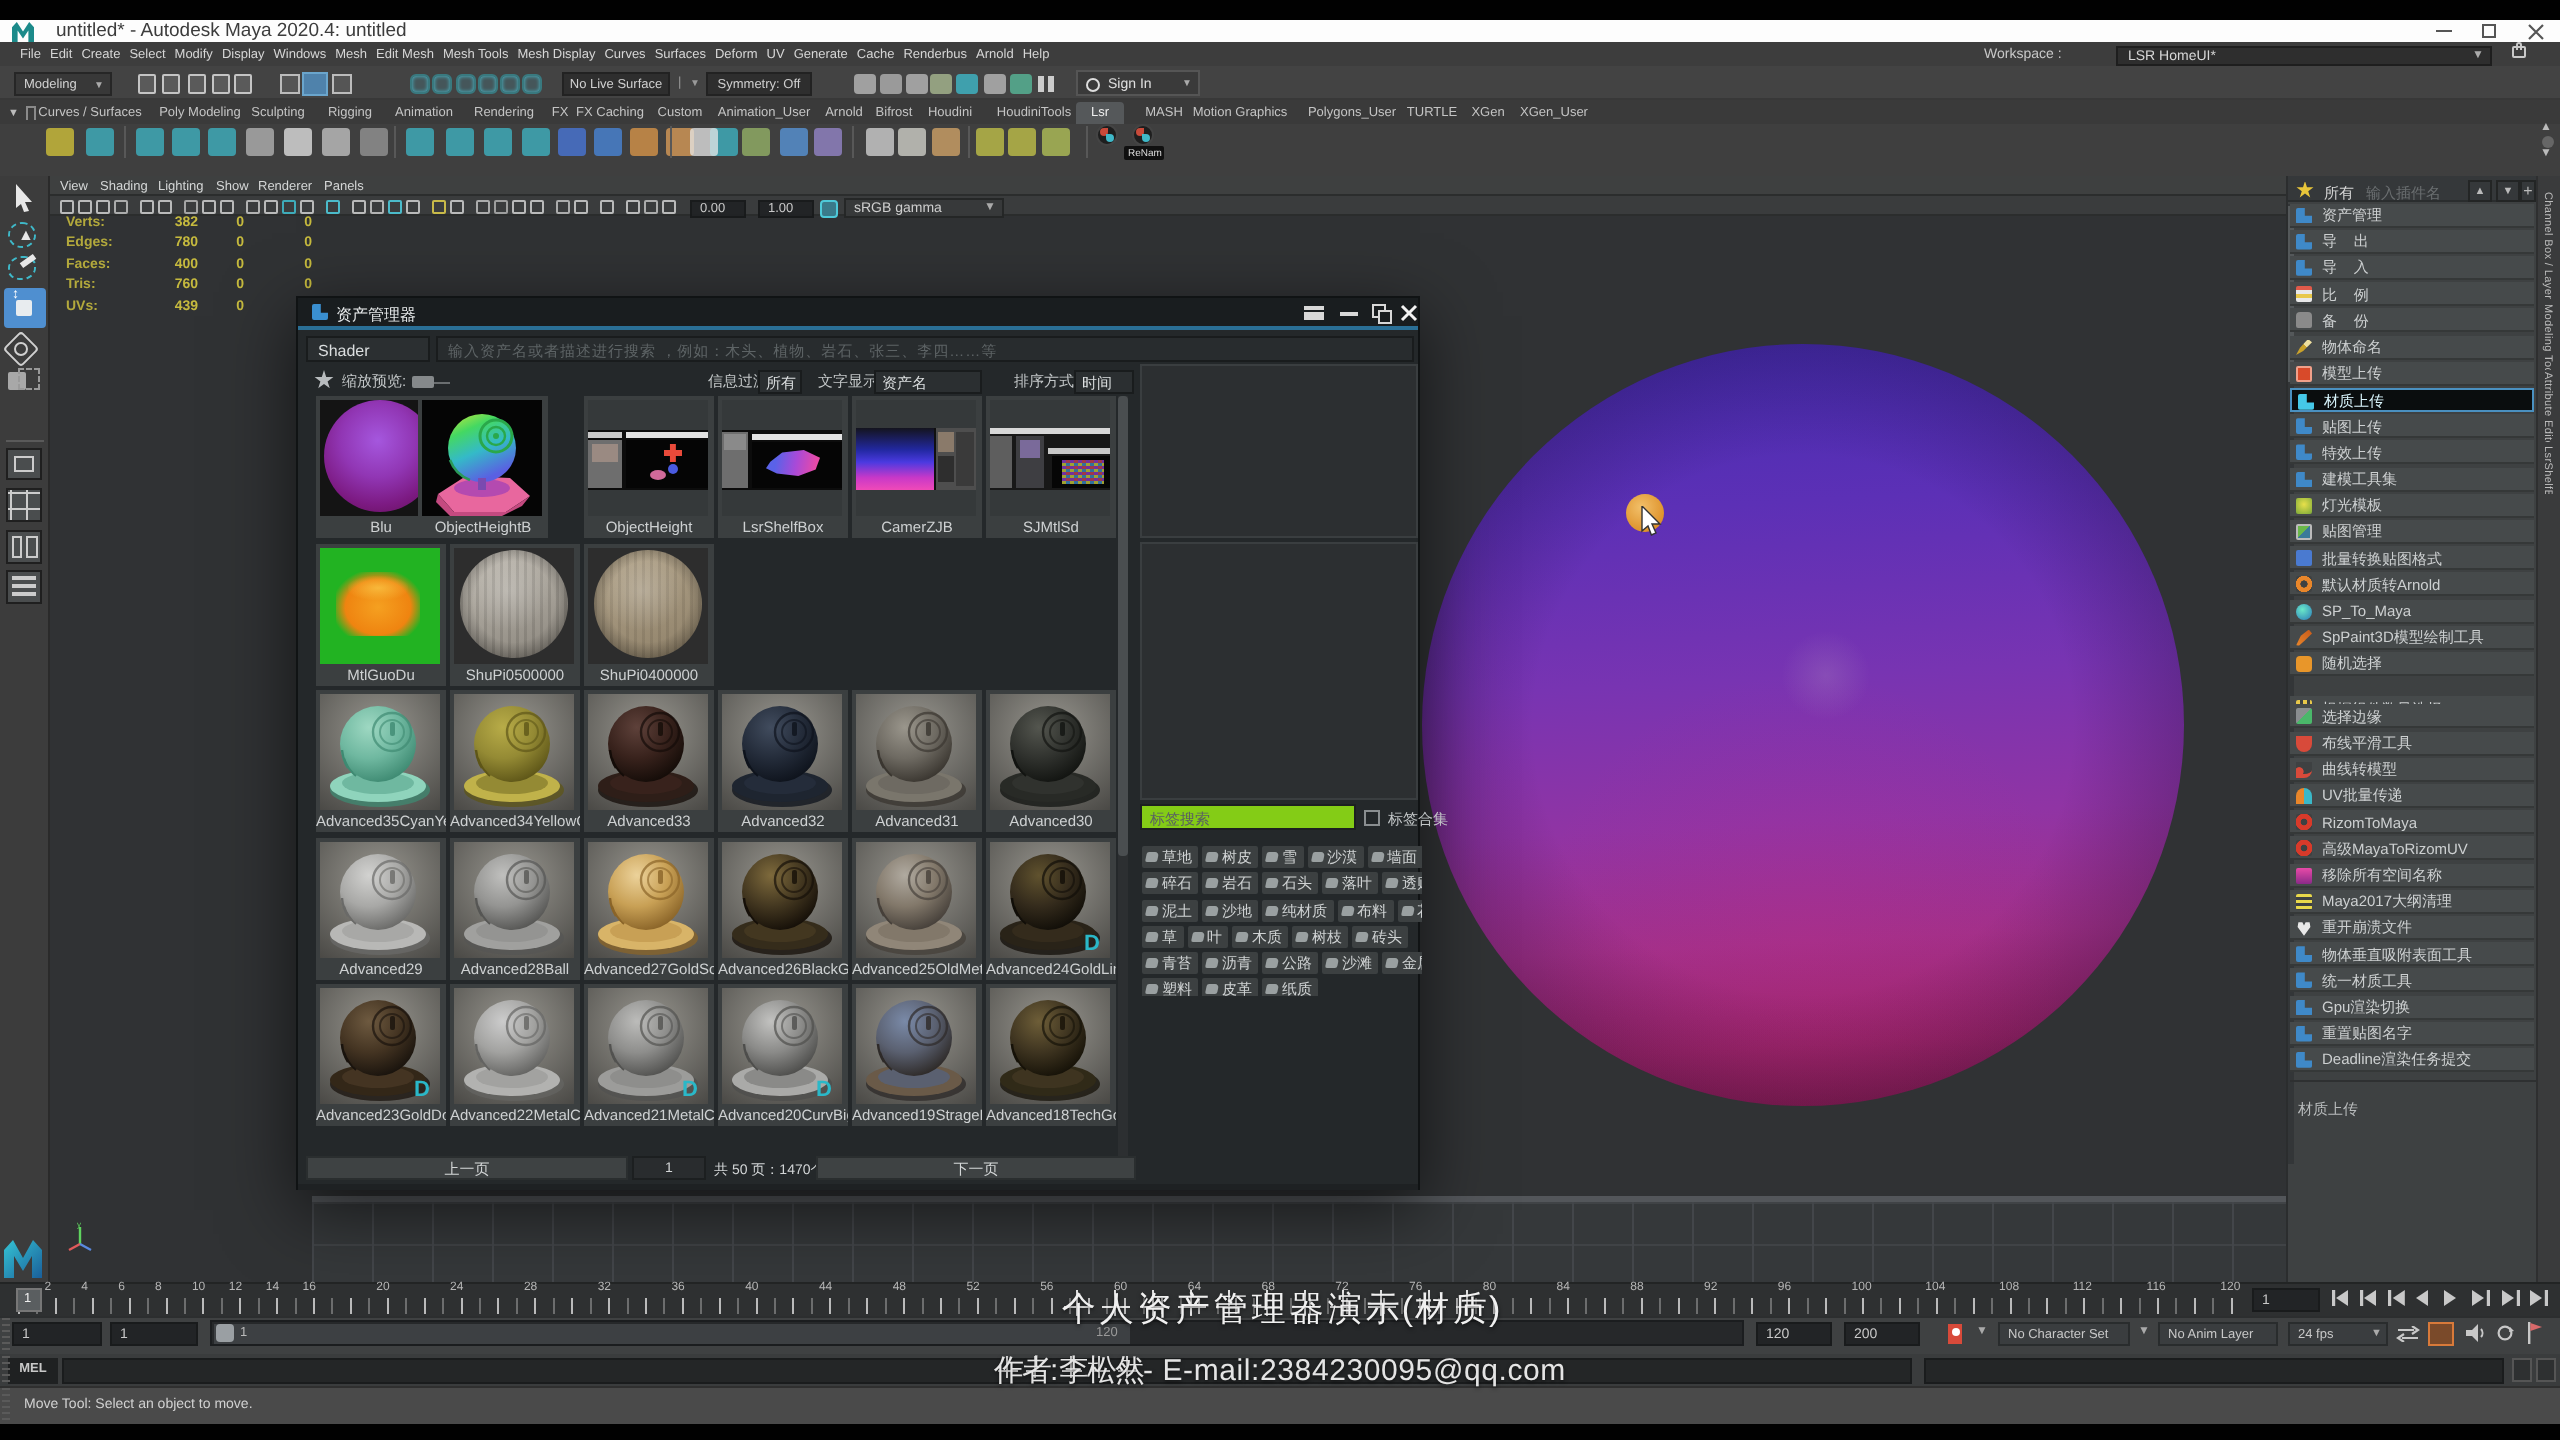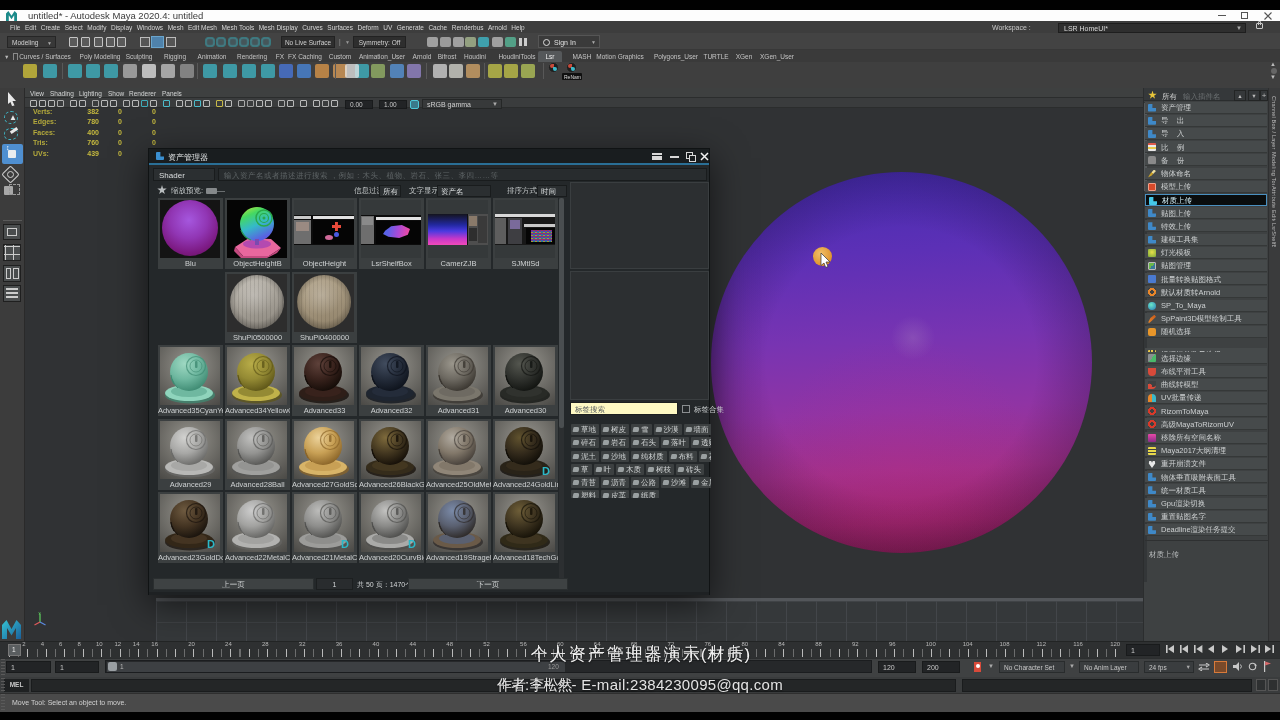--- a/index.html
+++ b/index.html
@@ -370,21 +370,21 @@
       <span style="position:absolute;left:3px;top:1px;font-size:7.5px">时间</span>
     </div>
 <div class="cell" style="left:9px;top:49.0px">
       <div class="im">
         <div style="width:60px;height:58px;background:#141414;position:relative">
           <div style="position:absolute;left:2px;top:0px;width:56px;height:56px;border-radius:50%;background:radial-gradient(circle at 48% 36%,#a557de 0%,#9136b4 40%,#7c1a82 70%,#611055 95%)"></div>
         </div>
       </div>
       <div class="lb">Blu</div>
     </div>
-<div class="cell" style="left:76px;top:49.0px">
+<div class="cell" style="left:60px;top:49.0px">
       <div class="im"><svg width="60" height="58" viewBox="0 0 60 58">
           <defs>
             <linearGradient id="rb" x1="0" y1="0" x2=".45" y2="1">
               <stop offset="0" stop-color="#c6e83a"></stop>
               <stop offset=".3" stop-color="#44d862"></stop>
               <stop offset=".62" stop-color="#34bac8"></stop>
               <stop offset="1" stop-color="#5a60e2"></stop>
             </linearGradient>
           </defs>
           <rect width="60" height="58" fill="#050505"></rect>
@@ -454,20 +454,29 @@
             <div style="position:absolute;left:13px;top:4px;width:14px;height:26px;background:#3e3e42"></div>
             <div style="position:absolute;left:15px;top:6px;width:10px;height:9px;background:#7a6a9a"></div>
             <div style="position:absolute;left:29px;top:10px;width:31px;height:3px;background:#c8c8c8"></div>
             <div style="position:absolute;left:31px;top:14px;width:29px;height:16px;background:#060606"></div>
             <div style="position:absolute;left:36px;top:16px;width:21px;height:12px;background:repeating-conic-gradient(#c84456 0 25%,#3a8ac8 0 50%,#c8c83a 0 75%,#8a3ac8 0 100%);background-size:4px 3px;opacity:.8"></div>
           </div>
         </div>
       </div>
       <div class="lb">SJMtlSd</div>
     </div>
+<div class="cell" style="left:9px;top:122.5px">
+      <div class="im" style="outline:1.5px solid #3fae3f;outline-offset:-1px">
+        <div style="width:60px;height:58px;background:#22b322;position:relative">
+          <div style="position:absolute;left:8px;top:12px;width:42px;height:32px;background:radial-gradient(ellipse at 50% 55%,#f5a020 0%,#ef8410 55%,rgba(239,132,16,0) 78%)"></div>
+          <div style="position:absolute;left:14px;top:14px;width:30px;height:12px;background:radial-gradient(ellipse,#f8b83a,rgba(248,184,58,0) 75%)"></div>
+        </div>
+      </div>
+      <div class="lb">MtlGuoDu</div>
+    </div>
 <div class="cell" style="left:76px;top:122.5px">
       <div class="im">
         <div style="width:60px;height:58px;background:#2d2d2d;position:relative">
 <div style="position:absolute;left:3px;top:1px;width:54px;height:54px;border-radius:50%;background:
 radial-gradient(circle at 45% 38%, rgba(255,255,255,.22), rgba(0,0,0,0) 45%),
 radial-gradient(circle at 50% 48%, rgba(0,0,0,0) 52%, rgba(0,0,0,.38) 82%, rgba(0,0,0,.6) 98%),
 repeating-linear-gradient(90deg,rgba(40,38,34,.14) 0 1.5px,transparent 1.5px 4px),
 linear-gradient(160deg,#c2bdb4,#8a857c)"></div>
         </div>
       </div>
@@ -954,21 +963,21 @@
 <circle cx="36" cy="19" r="9.5" stroke="#161208" stroke-width="1.2" fill="none" opacity=".7"></circle>
 <circle cx="36" cy="19" r="6" stroke="#161208" stroke-width="1" fill="none" opacity=".6"></circle>
 <rect x="35" y="14" width="2.5" height="7" rx="1" fill="#161208" opacity=".8"></rect>
 </svg></div>
       <div class="lb">Advanced18TechGold</div>
     </div>
 <div class="abs" style="left:410px;top:49px;width:5px;height:381px;background:#2c2f31"></div>
 <div class="abs" style="left:410px;top:49px;width:5px;height:230px;background:#4a4e50;border-radius:2px"></div>
 <div class="abs" style="left:421px;top:33px;width:139px;height:87px;background:#2c2f31;border:1px solid #3a3e40"></div>
 <div class="abs" style="left:421px;top:122px;width:139px;height:129px;background:#2c2f31;border:1px solid #3a3e40"></div>
-<div class="abs" style="left:421px;top:253px;width:108px;height:13px;background:#fef9c3;border:1px solid #1c1f20">
+<div class="abs" style="left:421px;top:253px;width:108px;height:13px;background:#84cc16;border:1px solid #1c1f20">
       <span style="position:absolute;left:4px;top:2px;font-size:7.5px;color:#5a6062">标签搜索</span>
     </div>
 <div class="abs" style="left:533px;top:256px;width:8px;height:8px;border:1px solid #8a8e90;background:#24282a"></div>
 <div class="tx" style="left:545px;top:256px;font-size:7.5px;color:#c3c7c8">标签合集</div>
 <div class="abs" style="left:421px;top:269px;width:141px;overflow:hidden">
       <div style="height:13.3px;white-space:nowrap"><span class="tag"><b></b>草地</span><span class="tag"><b></b>树皮</span><span class="tag"><b></b>雪</span><span class="tag"><b></b>沙漠</span><span class="tag"><b></b>墙面</span></div>
       <div style="height:13.3px;white-space:nowrap"><span class="tag"><b></b>碎石</span><span class="tag"><b></b>岩石</span><span class="tag"><b></b>石头</span><span class="tag"><b></b>落叶</span><span class="tag"><b></b>透贴</span></div>
       <div style="height:13.3px;white-space:nowrap"><span class="tag"><b></b>泥土</span><span class="tag"><b></b>沙地</span><span class="tag"><b></b>纯材质</span><span class="tag"><b></b>布料</span><span class="tag"><b></b>花</span></div>
       <div style="height:13.3px;white-space:nowrap"><span class="tag"><b></b>草</span><span class="tag"><b></b>叶</span><span class="tag"><b></b>木质</span><span class="tag"><b></b>树枝</span><span class="tag"><b></b>砖头</span></div>
       <div style="height:13.3px;white-space:nowrap"><span class="tag"><b></b>青苔</span><span class="tag"><b></b>沥青</span><span class="tag"><b></b>公路</span><span class="tag"><b></b>沙滩</span><span class="tag"><b></b>金属</span></div>

